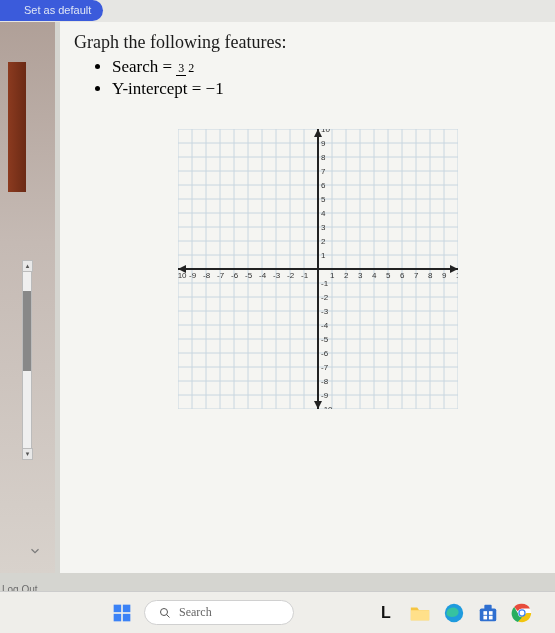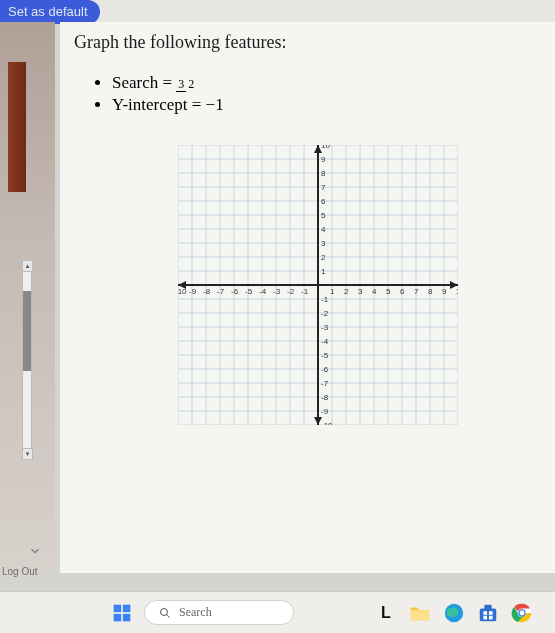--- a/index.html
+++ b/index.html
@@ -1,45 +1,45 @@
 <!DOCTYPE html>
 <html><head>
 <meta charset="utf-8">
 <style>
 * { margin:0; padding:0; box-sizing:border-box; font-family: Georgia, 'Times New Roman', serif; }
 body { width:555px; height:633px; background:#d5d5d0; position:relative; overflow:hidden; }
 .topbar { position:absolute; top:0; left:0; right:0; height:22px; background:#e6e6e3; }
-.set-default { position:absolute; top:0; left:0; background:#3b5bdb; color:#dfe6f5; font-family:Arial,sans-serif; font-size:13px; padding:4px 12px 5px 8px; border-radius:0 14px 14px 0; }
+.set-default { position:absolute; top:0; left:0; background:#3b5bdb; color:#dfe6f5; font-family:Arial,sans-serif; font-size:11px; padding:4px 12px 5px 24px; border-radius:0 14px 14px 0; }
 .left-strip { position:absolute; left:0; top:22px; width:55px; bottom:60px; background:linear-gradient(180deg,#b0a098 0%,#c5bab4 40%,#d8d2cc 100%); }
 .left-strip::after{content:"";position:absolute;left:8px;top:40px;width:18px;height:130px;background:linear-gradient(90deg,#8b3a1f,#6b2a15);}
 .scroll-col { position:absolute; left:22px; top:260px; width:10px; height:200px; background:#efefef; border:1px solid #bbb; }
 .scroll-col .up,.scroll-col .dn{position:absolute;left:-1px;width:11px;height:12px;background:#e8e8e8;border:1px solid #bbb;font-size:7px;text-align:center;line-height:10px;color:#555;}
 .scroll-col .up{top:-1px;} .scroll-col .dn{bottom:-1px;}
 .scroll-col .th{position:absolute;left:0;top:30px;width:8px;height:80px;background:#888;}
 .expand-icon { position:absolute; left:28px; bottom:75px; width:14px; height:14px; }
 .expand-icon svg{width:14px;height:14px;stroke:#7a7a7a;stroke-width:2;fill:none;}
 .page { position:absolute; left:60px; top:22px; right:0; bottom:60px; background:#f5f5f2; padding:10px 12px 0 14px; }
-.prompt { font-size:18px; color:#1b1b1b; margin-bottom:20px; }
+.prompt { font-size:18px; color:#1b1b1b; margin-bottom:4px; }
 .bullets { margin-left:38px; font-size:17px; }
 .bullets li{list-style:disc; margin-bottom:2px;}
 .frac{display:inline-block;vertical-align:middle;text-align:left;font-size:12px;line-height:1;}
 .frac .n{border-bottom:1px solid #000;padding:0 2px;}
 .frac .d{padding:0 2px;}
 .graph-wrap{position:relative;width:330px;height:310px;margin:16px 0 0 80px;}
 .grid{position:absolute;left:24px;top:14px;width:280px;height:280px;}
 .grid line{stroke:#c8d6e0;stroke-width:1;}
 .grid .axis{stroke:#222;stroke-width:2;}
 .tick{font:8px Arial;fill:#333;}
 .axislbl{font:italic 11px Georgia;fill:#222;}
 .arrow{fill:#222;}
 .answer-row{position:absolute;left:60px;bottom:22px;font-family:Arial,sans-serif;}
 .answer-row .ans{font-weight:bold;font-size:13px;color:#2b2b2b;}
 .answer-row .att{font-size:10px;color:#777;margin-left:8px;}
 .tab-underline{position:absolute;left:60px;bottom:10px;width:56px;height:3px;background:#2f6fe0;}
-.logout{position:absolute;left:2px;bottom:56px;font:10px Arial;color:#6b6b6b;}
+.logout{position:absolute;left:2px;bottom:38px;font:10px Arial;color:#6b6b6b;}
 .taskbar{position:absolute;left:0;right:0;bottom:0;height:42px;background:#efeeea;border-top:1px solid #ccc;display:flex;align-items:center;gap:10px;padding-left:110px;font-family:Arial,sans-serif;}
 .win-icon svg{width:20px;height:20px;}
 .search-pill{display:flex;align-items:center;gap:8px;background:#fff;border:1px solid #d0d0d0;border-radius:18px;padding:4px 14px;width:150px;}
 .search-pill svg{width:12px;height:12px;stroke:#555;fill:none;stroke-width:2;}
 .search-pill span{font-size:12px;color:#666;}
 .tb-item{width:24px;height:24px;display:flex;align-items:center;justify-content:center;border-radius:4px;}
 .tb-spacer{flex:0 0 60px;}
 .tb-L{font:bold 16px Arial;color:#111;}
 .folder-icon svg,.edge-icon svg,.store-icon svg,.chrome-icon svg{width:22px;height:22px;}
 </style>

